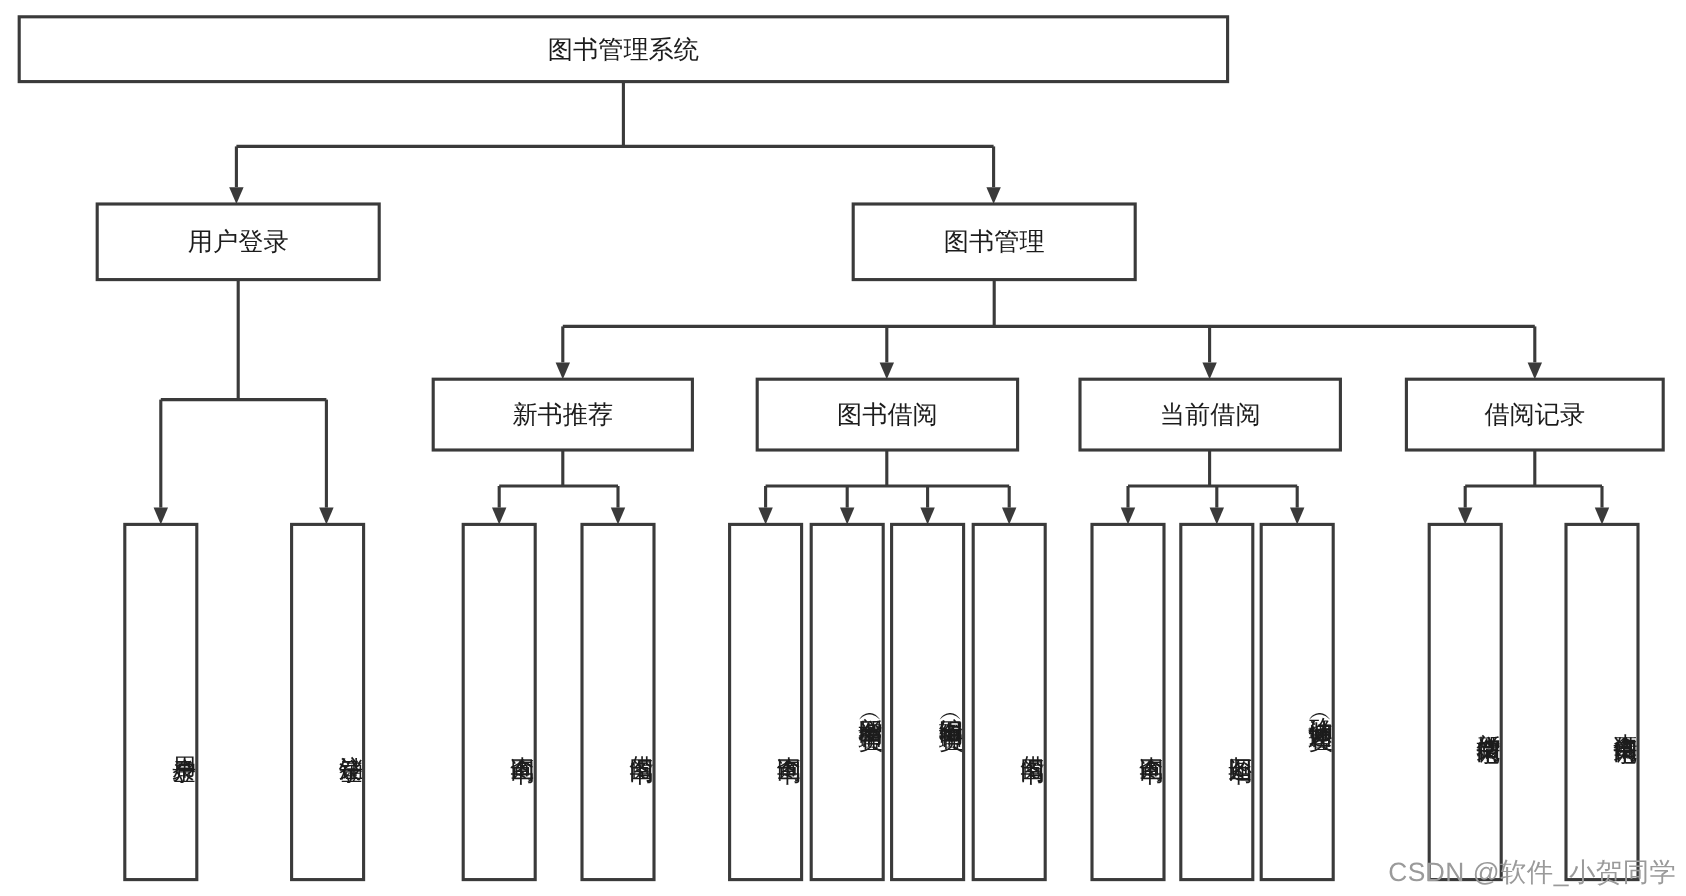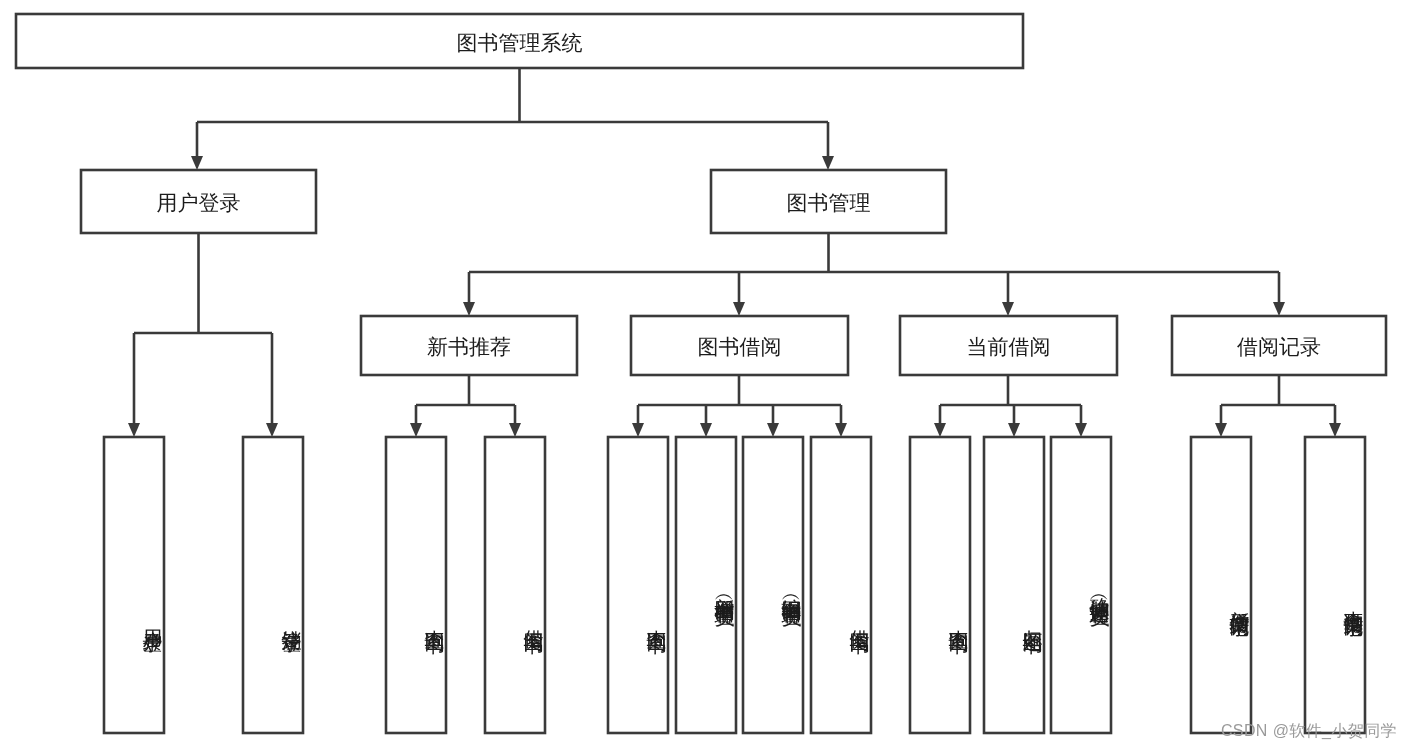--- a/index.html
+++ b/index.html
@@ -62,21 +62,21 @@
     letter-spacing: 1.5px;
     color: #1c1c1c;
     white-space: nowrap;
     pointer-events: none;
   }
   .watermark {
     position: absolute;
     right: 8px;
     bottom: 5px;
     font-family: "Liberation Sans", "DejaVu Sans", sans-serif;
-    font-size: 16px;
+    font-size: 22px;
     color: #9a9a9a;
     white-space: nowrap;
     letter-spacing: 0.4px;
   }
 </style>
 </head>
 <body>
 
 <div id="diagram-root">
 

